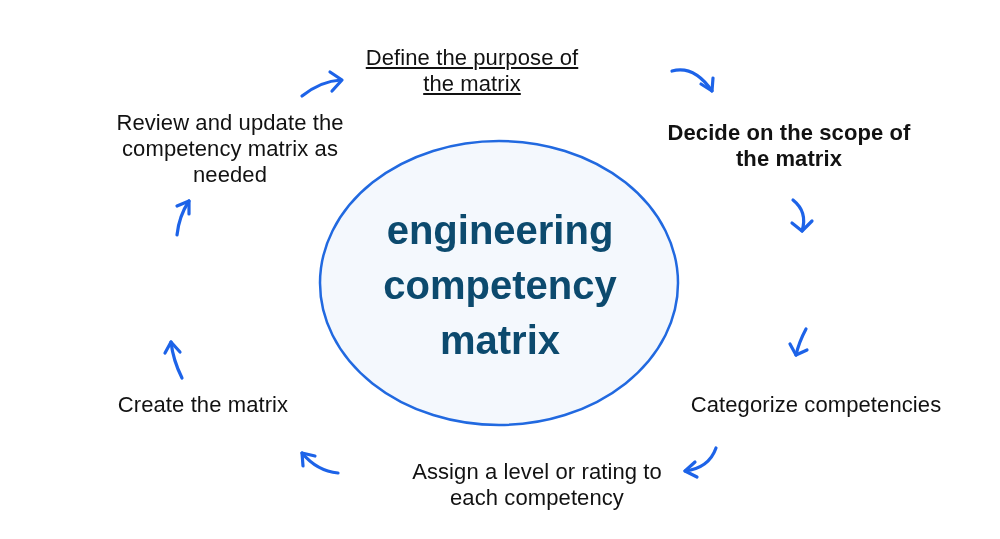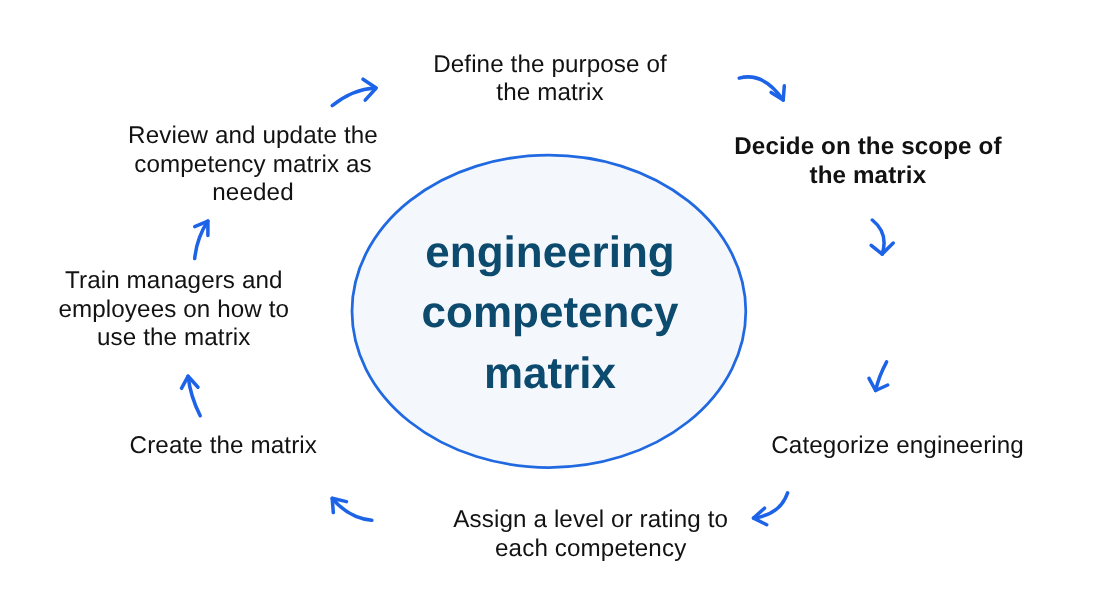--- a/index.html
+++ b/index.html
@@ -95,35 +95,32 @@
         <path d="M 177 235 Q 179 216 189 201"></path>
         <polyline points="177,206 189,201 189,214"></polyline>
       </g>
     </g>
   </svg>
 
   <div class="label center" style="left:500px; top:285px;">engineering
 competency
 matrix</div>
 
-  <div class="label step" style="left:500px; top:71px;">Define the purpose of
+  <div class="label step" style="left:472px; top:71px;text-decoration:underline;">Define the purpose of
 the matrix</div>
 
   <div class="label step" style="left:789px; top:146px;font-weight:bold;">Decide on the scope of
 the matrix</div>
 
 
-  <div class="label step" style="left:816px; top:405px;">Categorize engineering</div>
+  <div class="label step" style="left:816px; top:405px;">Categorize competencies</div>
 
   <div class="label step" style="left:500px; top:485px;margin-left:37px;">Assign a level or rating to
 each competency</div>
 
   <div class="label step" style="left:203px; top:405px;">Create the matrix</div>
 
-  <div class="label step" style="left:158px; top:281px;">Train managers and
-employees on how to
-use the matrix</div>
 
   <div class="label step" style="left:200px; top:149px;margin-left:30px;">Review and update the
 competency matrix as
 needed</div>
 
 </div>
 
 </body></html>

